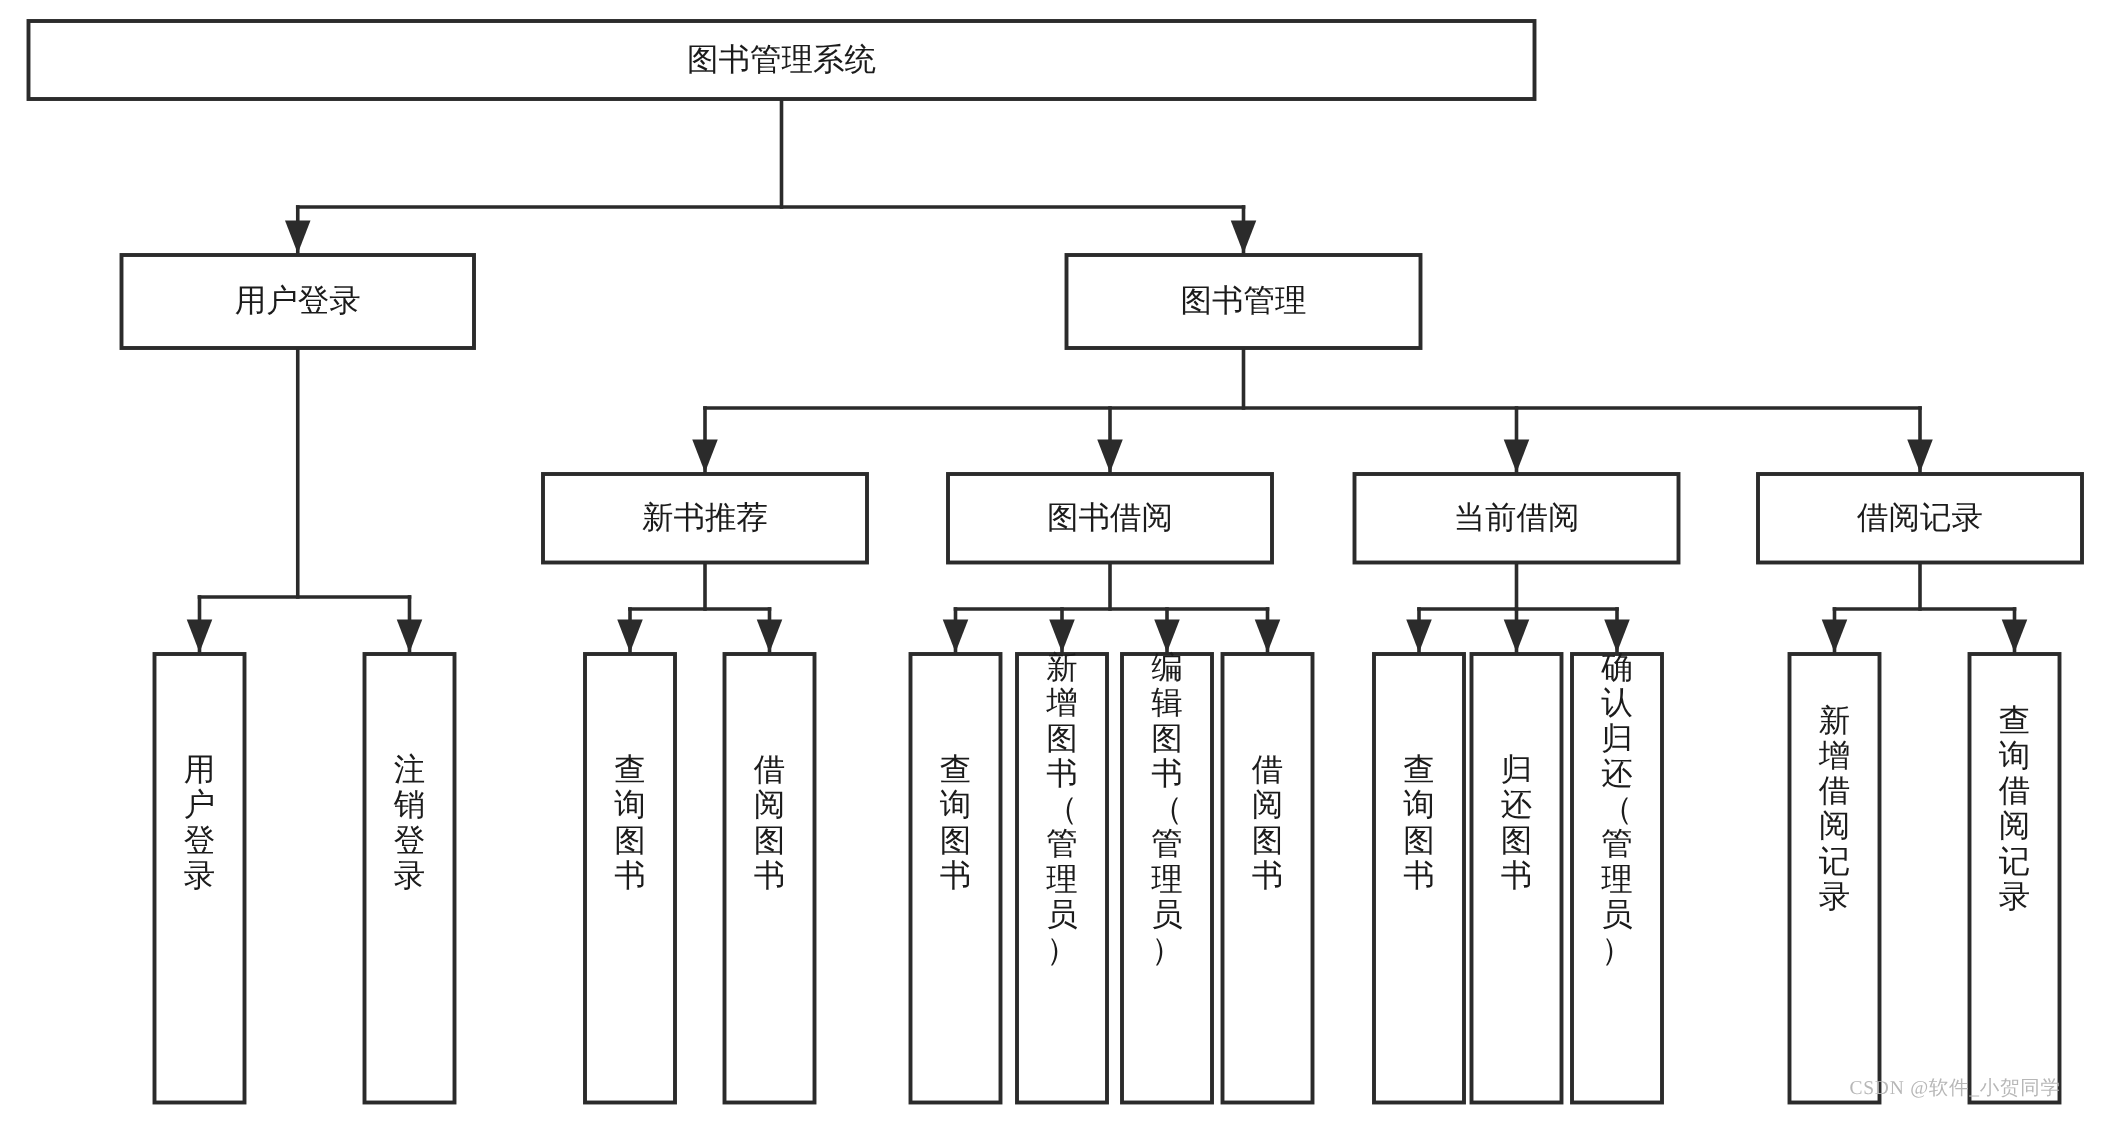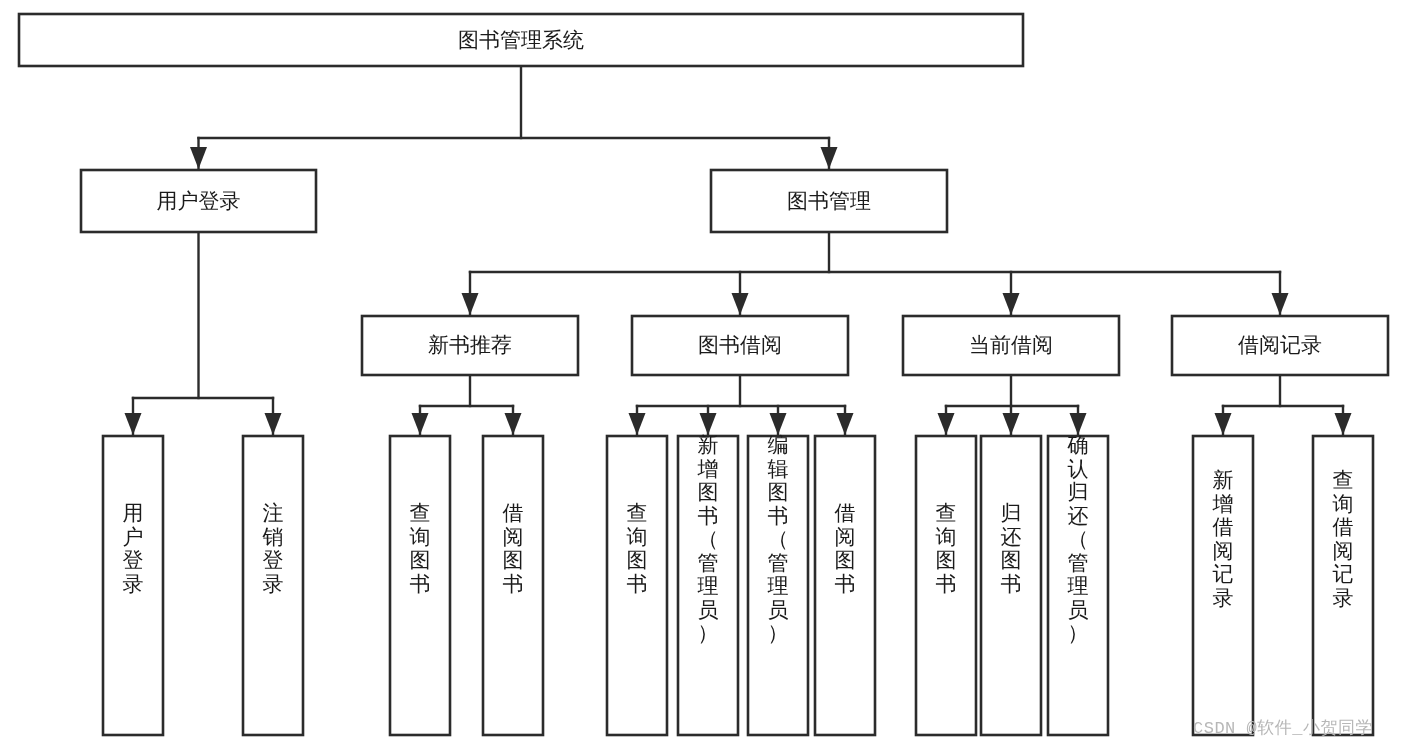--- a/index.html
+++ b/index.html
@@ -50,26 +50,27 @@
     dominant-baseline: middle;
   }
   .node-label-vertical {
     font-family: "Liberation Sans", "DejaVu Sans", sans-serif;
     fill: #1b1b1b;
     font-size: 21px;
     text-anchor: middle;
   }
   .watermark-text {
     position: absolute;
-    font-family: Liberation Mono, monospace;
-    font-size: 17px;
+    font-family: Liberation Serif, serif;
+    font-size: 13px;
     color: #b7b7b7;
     white-space: nowrap;
     letter-spacing: 0.5px;
     pointer-events: none;
+    padding-left: 40px;
   }
 </style>
 </head>
 <body>
 
 <div id="diagram-root">
   <svg class="diagram-canvas" viewBox="0 0 1405 747">
     <g id="connectors-layer">
         <line x1="521" y1="66" x2="521" y2="138" class="connector"></line>
         <line x1="198.5" y1="138" x2="829" y2="138" class="connector"></line>

